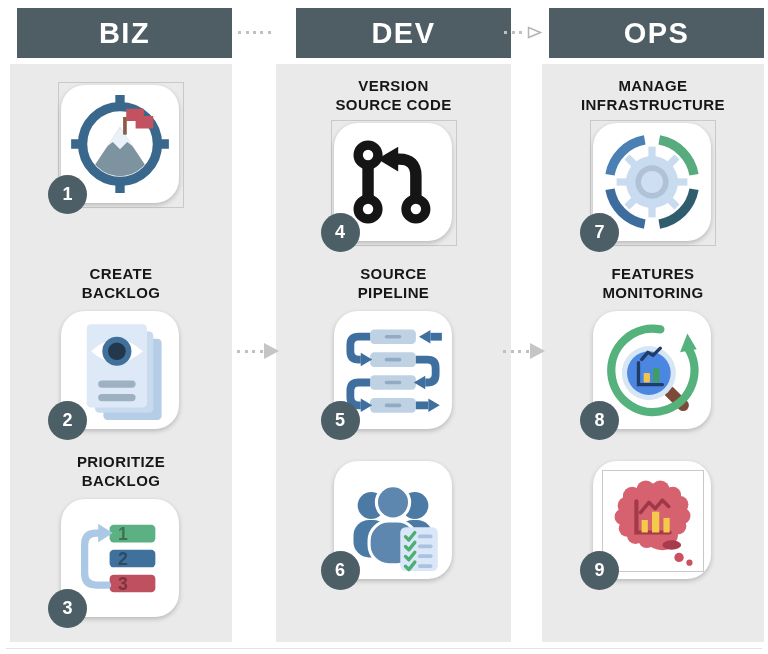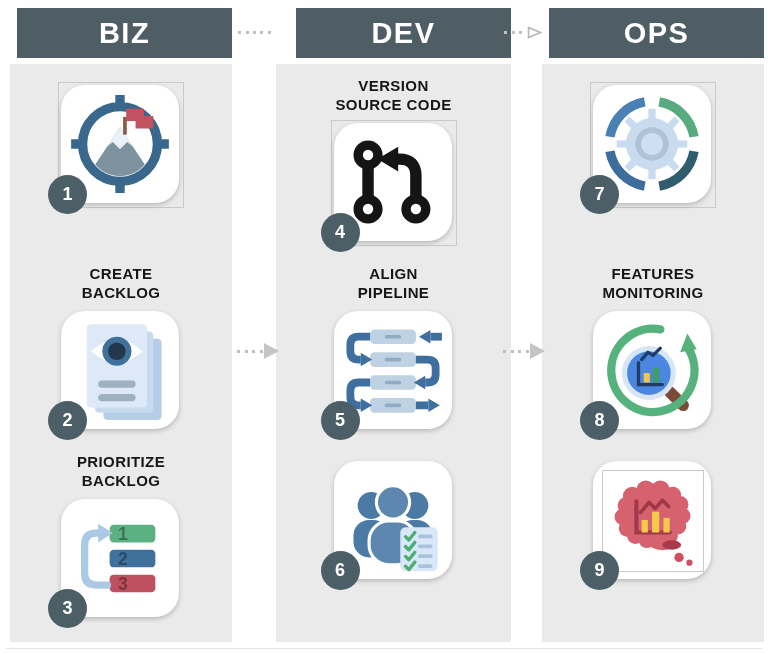--- a/index.html
+++ b/index.html
@@ -146,21 +146,21 @@
             <path d="M72 66 V44 Q72 28 56 28 H52" stroke="#151515" stroke-width="11" fill="none"></path>
             <polygon points="55,16 35,28 55,40" fill="#151515"></polygon>
           </svg>
         </div>
         <div class="badge">4</div>
       </div>
     </div>
 
     <div class="step t2">
       <div class="step-title">
-        <span>ALIGN</span><br>
+        <span>SOURCE</span><br>
         <span>PIPELINE</span>
       </div>
       <div class="icon-wrap">
         <div class="icon-card">
           <svg viewBox="0 0 100 100">
             <g fill="#bed2e4">
               <rect x="28" y="11" width="44" height="14" rx="4"></rect>
               <rect x="28" y="33" width="44" height="14" rx="4"></rect>
               <rect x="28" y="55" width="44" height="14" rx="4"></rect>
               <rect x="28" y="77" width="44" height="14" rx="4"></rect>
@@ -225,20 +225,24 @@
   </div>
 </div>
 
 <div class="column col-ops">
   <div class="col-header">
     <span>OPS</span>
   </div>
   <div class="col-body">
 
     <div class="step t1">
+      <div class="step-title">
+        <span>MANAGE</span><br>
+        <span>INFRASTRUCTURE</span>
+      </div>
       <div class="icon-wrap">
         <div class="icon-frame"></div>
         <div class="icon-card">
           <svg viewBox="0 0 100 100">
             <g fill="#c9dbef">
               <rect x="46.5" y="16" width="7" height="12" transform="rotate(0 50 50)"></rect>
               <rect x="46.5" y="16" width="7" height="12" transform="rotate(45 50 50)"></rect>
               <rect x="46.5" y="16" width="7" height="12" transform="rotate(90 50 50)"></rect>
               <rect x="46.5" y="16" width="7" height="12" transform="rotate(135 50 50)"></rect>
               <rect x="46.5" y="16" width="7" height="12" transform="rotate(180 50 50)"></rect>

